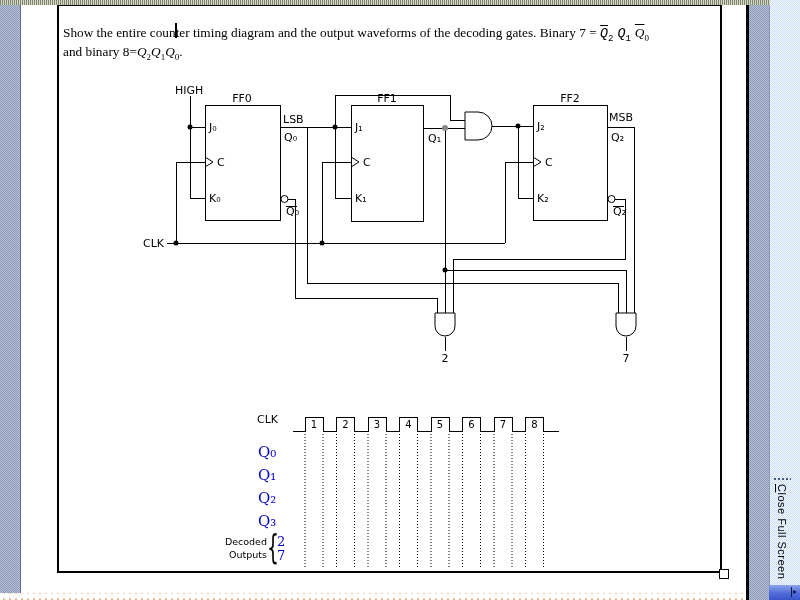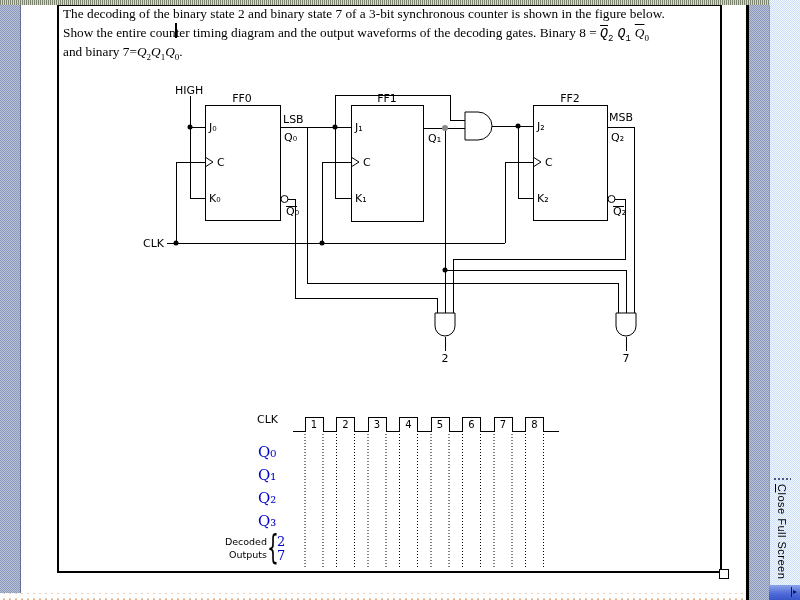--- a/index.html
+++ b/index.html
@@ -66,23 +66,22 @@
   .opt-icon{position:absolute;right:3px;top:2px;font-size:8px;color:#0a1a50;
     border-left:1px solid #0a1a50;padding-left:1px;line-height:10px;}
 </style>
 </head>
 <body>
 
 <div id="screen">
 
   <div class="frame"></div>
 
-  <div class="tl tl1">The decoding of the binary state 2 and binary state 7 of a 3-bit synchronous counter is shown in the figure below.</div>
-  <div class="tl tl2"><span>Show the entire counter timing diagram and the output waveforms of the decoding gates. Binary 8 = </span><span class="term"><span class="fq ov">Q</span><sub>2</sub></span><span class="term"><span class="fq">Q</span><sub>1</sub></span><span><span class="fq ov">Q</span><sub>0</sub></span></div>
-  <div class="tl tl3"><span>and binary 7=</span><span><span class="fq">Q</span><sub>2</sub></span><span><span class="fq">Q</span><sub>1</sub></span><span><span class="fq">Q</span><sub>0</sub></span><span>.</span></div>
+  <div class="tl tl2"><span>Show the entire counter timing diagram and the output waveforms of the decoding gates. Binary 7 = </span><span class="term"><span class="fq ov">Q</span><sub>2</sub></span><span class="term"><span class="fq">Q</span><sub>1</sub></span><span><span class="fq ov">Q</span><sub>0</sub></span></div>
+  <div class="tl tl3"><span>and binary 8=</span><span><span class="fq">Q</span><sub>2</sub></span><span><span class="fq">Q</span><sub>1</sub></span><span><span class="fq">Q</span><sub>0</sub></span><span>.</span></div>
   <div class="caret"></div>
 
   <svg id="dsvg" width="800" height="600" viewBox="0 0 800 600">
 
     <g class="w">
       <path d="M190,96 V198 M190,127 H205 M190,198 H205"></path>
       <path d="M176,243 V162 H205"></path>
       <path d="M280,127 H351"></path>
       <path d="M288,199 H295 V298 H437 V313"></path>
       <path d="M307,127 V283 H618 V313"></path>

